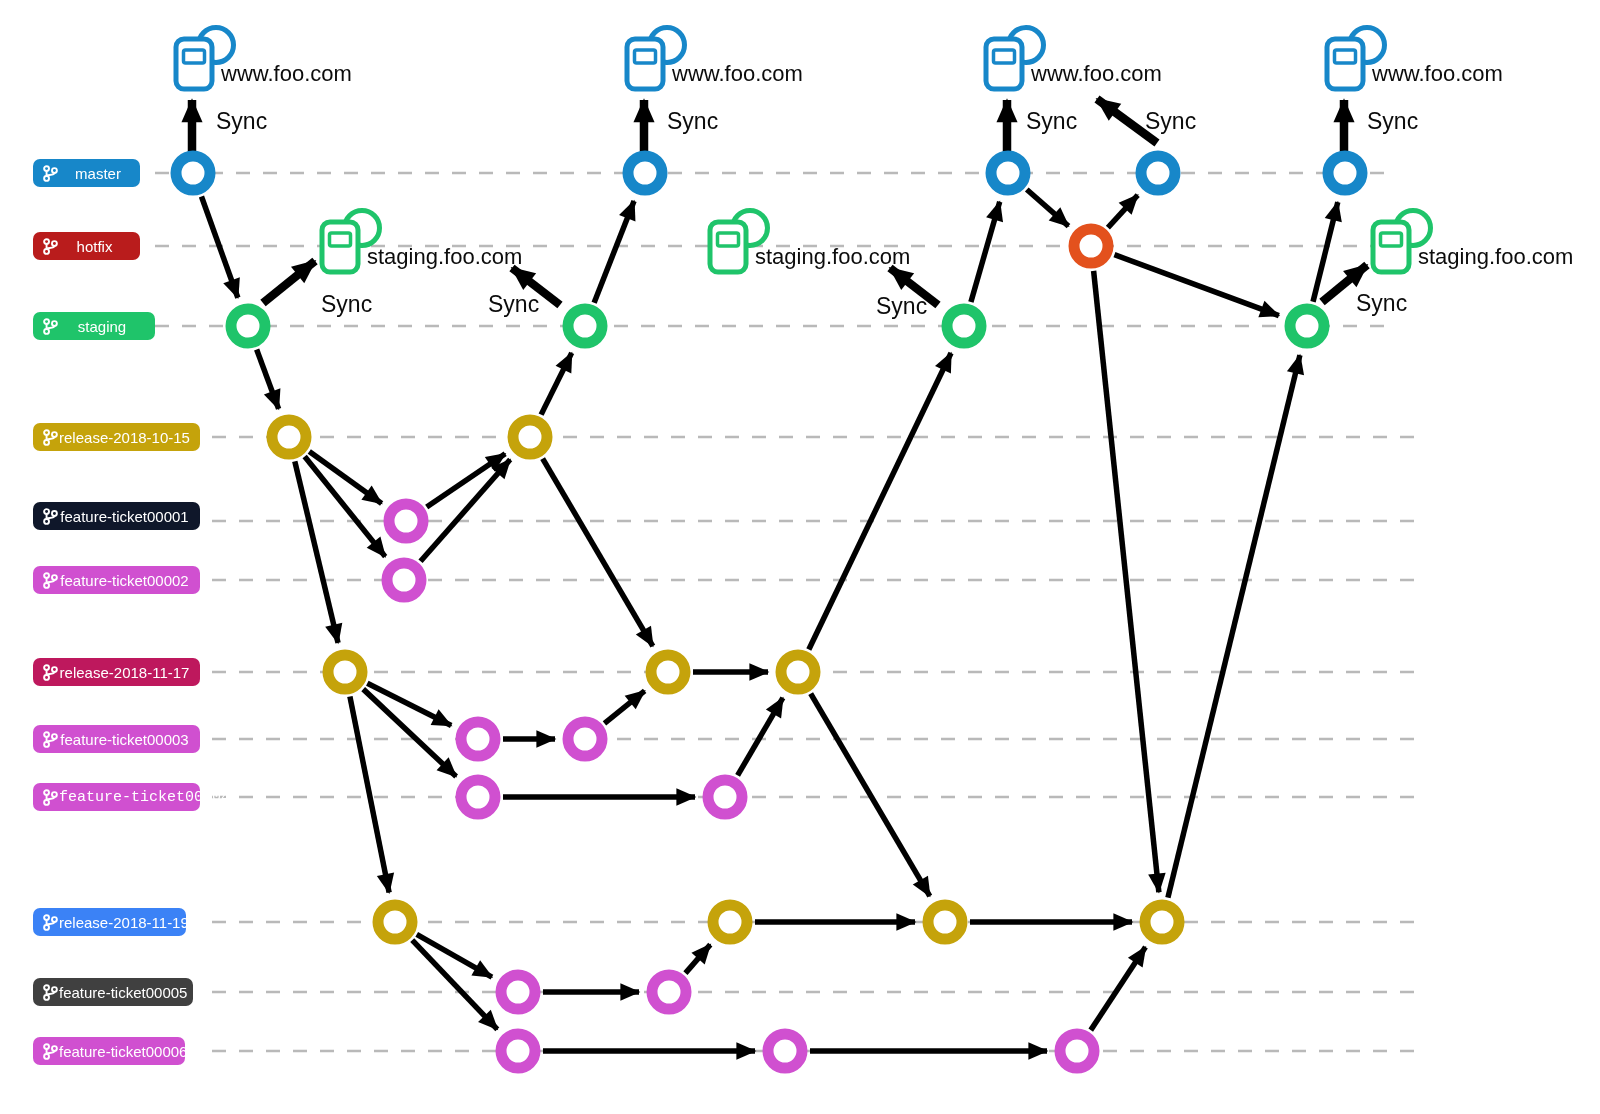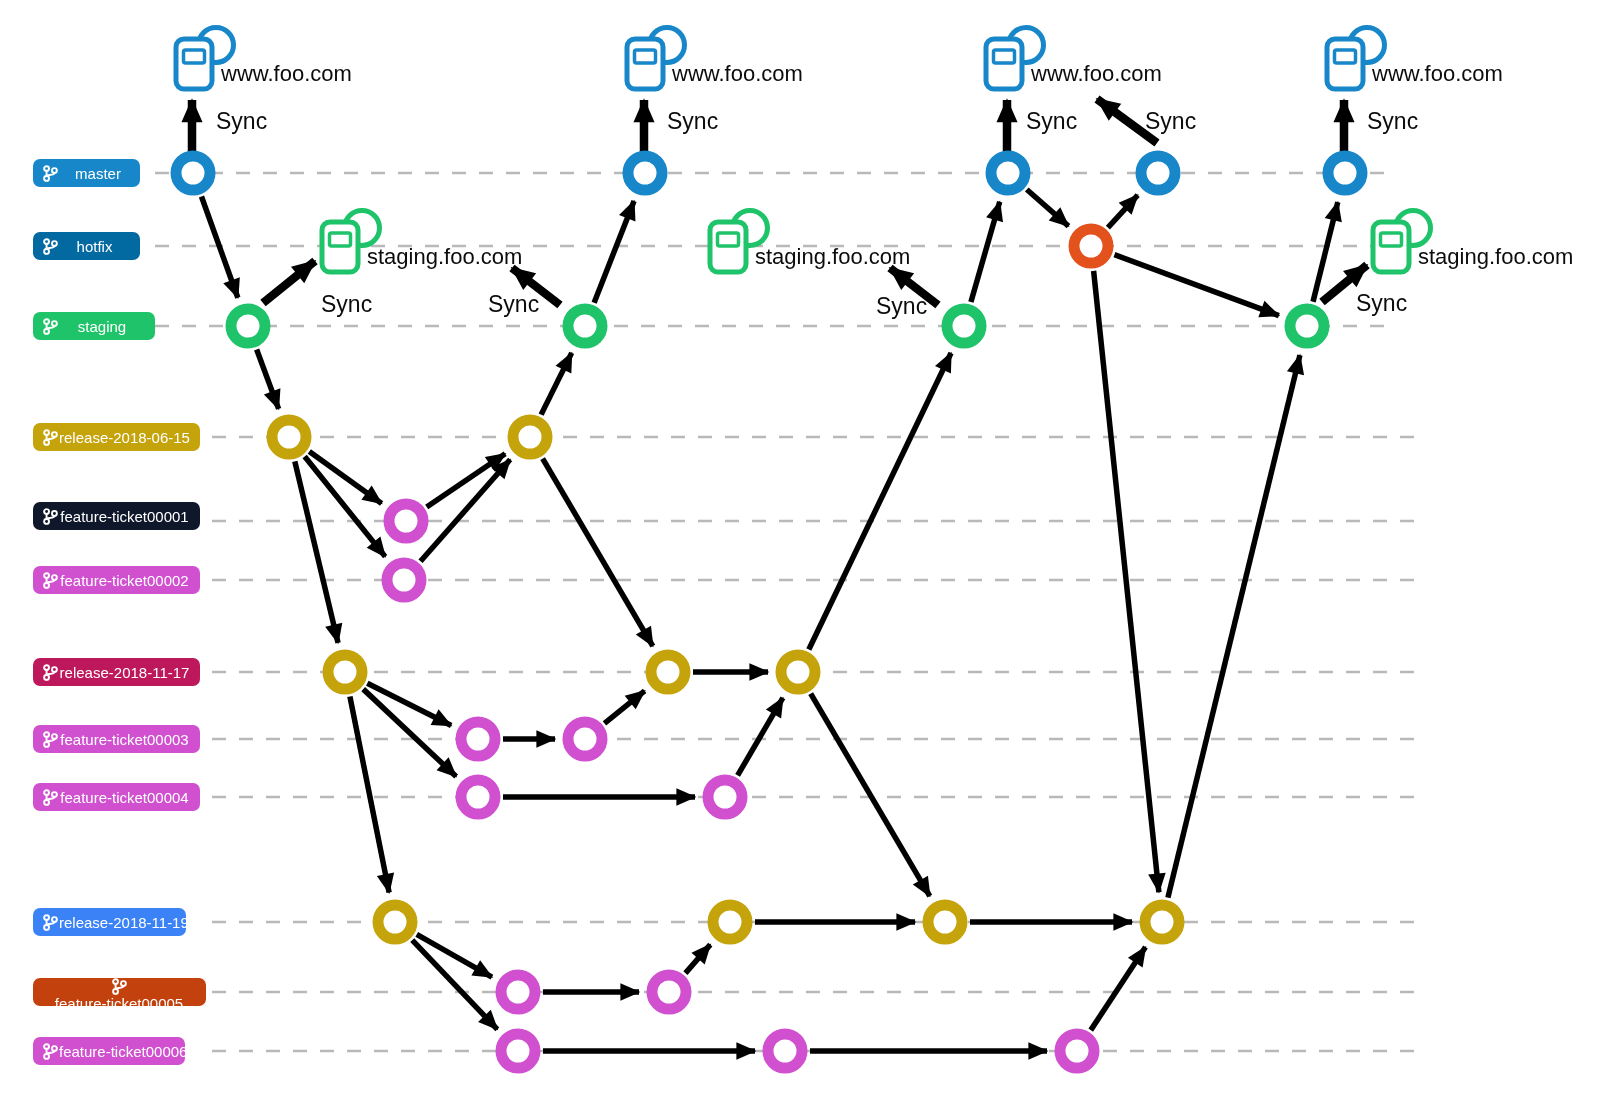--- a/index.html
+++ b/index.html
@@ -190,21 +190,21 @@
           <svg width="17" height="17" viewBox="0 0 16 16" fill="none">
             <circle cx="4.3" cy="3.4" r="2.3" stroke="#fff" stroke-width="1.8"></circle>
             <circle cx="4.3" cy="12.6" r="2.3" stroke="#fff" stroke-width="1.8"></circle>
             <circle cx="11.7" cy="5.2" r="2.3" stroke="#fff" stroke-width="1.8"></circle>
             <path d="M4.3 5.8 L4.3 10.2" stroke="#fff" stroke-width="1.8"></path>
             <path d="M11.7 7.6 C11.7 10.3 4.3 8.7 4.3 10.3" stroke="#fff" stroke-width="1.8"></path>
           </svg>
         </span>
         <span>master</span>
       </div>
-      <div class="pill" style="left: 33px; top: 232px; width: 107px; background: #0369a1;">
+      <div class="pill" style="left: 33px; top: 232px; width: 107px; background: #b91c1c;">
         <span class="glyph">
           <svg width="17" height="17" viewBox="0 0 16 16" fill="none">
             <circle cx="4.3" cy="3.4" r="2.3" stroke="#fff" stroke-width="1.8"></circle>
             <circle cx="4.3" cy="12.6" r="2.3" stroke="#fff" stroke-width="1.8"></circle>
             <circle cx="11.7" cy="5.2" r="2.3" stroke="#fff" stroke-width="1.8"></circle>
             <path d="M4.3 5.8 L4.3 10.2" stroke="#fff" stroke-width="1.8"></path>
             <path d="M11.7 7.6 C11.7 10.3 4.3 8.7 4.3 10.3" stroke="#fff" stroke-width="1.8"></path>
           </svg>
         </span>
         <span>hotfix</span>
@@ -224,21 +224,21 @@
       <div class="pill" style="left: 33px; top: 423px; width: 167px; background: rgb(197, 163, 11);">
         <span class="glyph">
           <svg width="17" height="17" viewBox="0 0 16 16" fill="none">
             <circle cx="4.3" cy="3.4" r="2.3" stroke="#fff" stroke-width="1.8"></circle>
             <circle cx="4.3" cy="12.6" r="2.3" stroke="#fff" stroke-width="1.8"></circle>
             <circle cx="11.7" cy="5.2" r="2.3" stroke="#fff" stroke-width="1.8"></circle>
             <path d="M4.3 5.8 L4.3 10.2" stroke="#fff" stroke-width="1.8"></path>
             <path d="M11.7 7.6 C11.7 10.3 4.3 8.7 4.3 10.3" stroke="#fff" stroke-width="1.8"></path>
           </svg>
         </span>
-        <span>release-2018-06-15</span>
+        <span>release-2018-10-15</span>
       </div>
       <div class="pill" style="left: 33px; top: 502px; width: 167px; background: #0f172a;">
         <span class="glyph">
           <svg width="17" height="17" viewBox="0 0 16 16" fill="none">
             <circle cx="4.3" cy="3.4" r="2.3" stroke="#fff" stroke-width="1.8"></circle>
             <circle cx="4.3" cy="12.6" r="2.3" stroke="#fff" stroke-width="1.8"></circle>
             <circle cx="11.7" cy="5.2" r="2.3" stroke="#fff" stroke-width="1.8"></circle>
             <path d="M4.3 5.8 L4.3 10.2" stroke="#fff" stroke-width="1.8"></path>
             <path d="M11.7 7.6 C11.7 10.3 4.3 8.7 4.3 10.3" stroke="#fff" stroke-width="1.8"></path>
           </svg>
@@ -274,21 +274,21 @@
           <svg width="17" height="17" viewBox="0 0 16 16" fill="none">
             <circle cx="4.3" cy="3.4" r="2.3" stroke="#fff" stroke-width="1.8"></circle>
             <circle cx="4.3" cy="12.6" r="2.3" stroke="#fff" stroke-width="1.8"></circle>
             <circle cx="11.7" cy="5.2" r="2.3" stroke="#fff" stroke-width="1.8"></circle>
             <path d="M4.3 5.8 L4.3 10.2" stroke="#fff" stroke-width="1.8"></path>
             <path d="M11.7 7.6 C11.7 10.3 4.3 8.7 4.3 10.3" stroke="#fff" stroke-width="1.8"></path>
           </svg>
         </span>
         <span>feature-ticket00003</span>
       </div>
-      <div class="pill" style="left: 33px; top: 783px; width: 167px; background: rgb(208, 80, 208);">
+      <div class="pill" style="left: 33px; top: 783px; width: 167px; background: rgb(208, 80, 208); font-family: Liberation Mono, monospace;">
         <span class="glyph">
           <svg width="17" height="17" viewBox="0 0 16 16" fill="none">
             <circle cx="4.3" cy="3.4" r="2.3" stroke="#fff" stroke-width="1.8"></circle>
             <circle cx="4.3" cy="12.6" r="2.3" stroke="#fff" stroke-width="1.8"></circle>
             <circle cx="11.7" cy="5.2" r="2.3" stroke="#fff" stroke-width="1.8"></circle>
             <path d="M4.3 5.8 L4.3 10.2" stroke="#fff" stroke-width="1.8"></path>
             <path d="M11.7 7.6 C11.7 10.3 4.3 8.7 4.3 10.3" stroke="#fff" stroke-width="1.8"></path>
           </svg>
         </span>
         <span>feature-ticket00004</span>
@@ -298,21 +298,21 @@
           <svg width="17" height="17" viewBox="0 0 16 16" fill="none">
             <circle cx="4.3" cy="3.4" r="2.3" stroke="#fff" stroke-width="1.8"></circle>
             <circle cx="4.3" cy="12.6" r="2.3" stroke="#fff" stroke-width="1.8"></circle>
             <circle cx="11.7" cy="5.2" r="2.3" stroke="#fff" stroke-width="1.8"></circle>
             <path d="M4.3 5.8 L4.3 10.2" stroke="#fff" stroke-width="1.8"></path>
             <path d="M11.7 7.6 C11.7 10.3 4.3 8.7 4.3 10.3" stroke="#fff" stroke-width="1.8"></path>
           </svg>
         </span>
         <span>release-2018-11-19</span>
       </div>
-      <div class="pill" style="left: 33px; top: 978px; width: 173px; background: #c2410c; flex-direction: column;">
+      <div class="pill" style="left: 33px; top: 978px; width: 160px; background: #404040;">
         <span class="glyph">
           <svg width="17" height="17" viewBox="0 0 16 16" fill="none">
             <circle cx="4.3" cy="3.4" r="2.3" stroke="#fff" stroke-width="1.8"></circle>
             <circle cx="4.3" cy="12.6" r="2.3" stroke="#fff" stroke-width="1.8"></circle>
             <circle cx="11.7" cy="5.2" r="2.3" stroke="#fff" stroke-width="1.8"></circle>
             <path d="M4.3 5.8 L4.3 10.2" stroke="#fff" stroke-width="1.8"></path>
             <path d="M11.7 7.6 C11.7 10.3 4.3 8.7 4.3 10.3" stroke="#fff" stroke-width="1.8"></path>
           </svg>
         </span>
         <span>feature-ticket00005</span>

